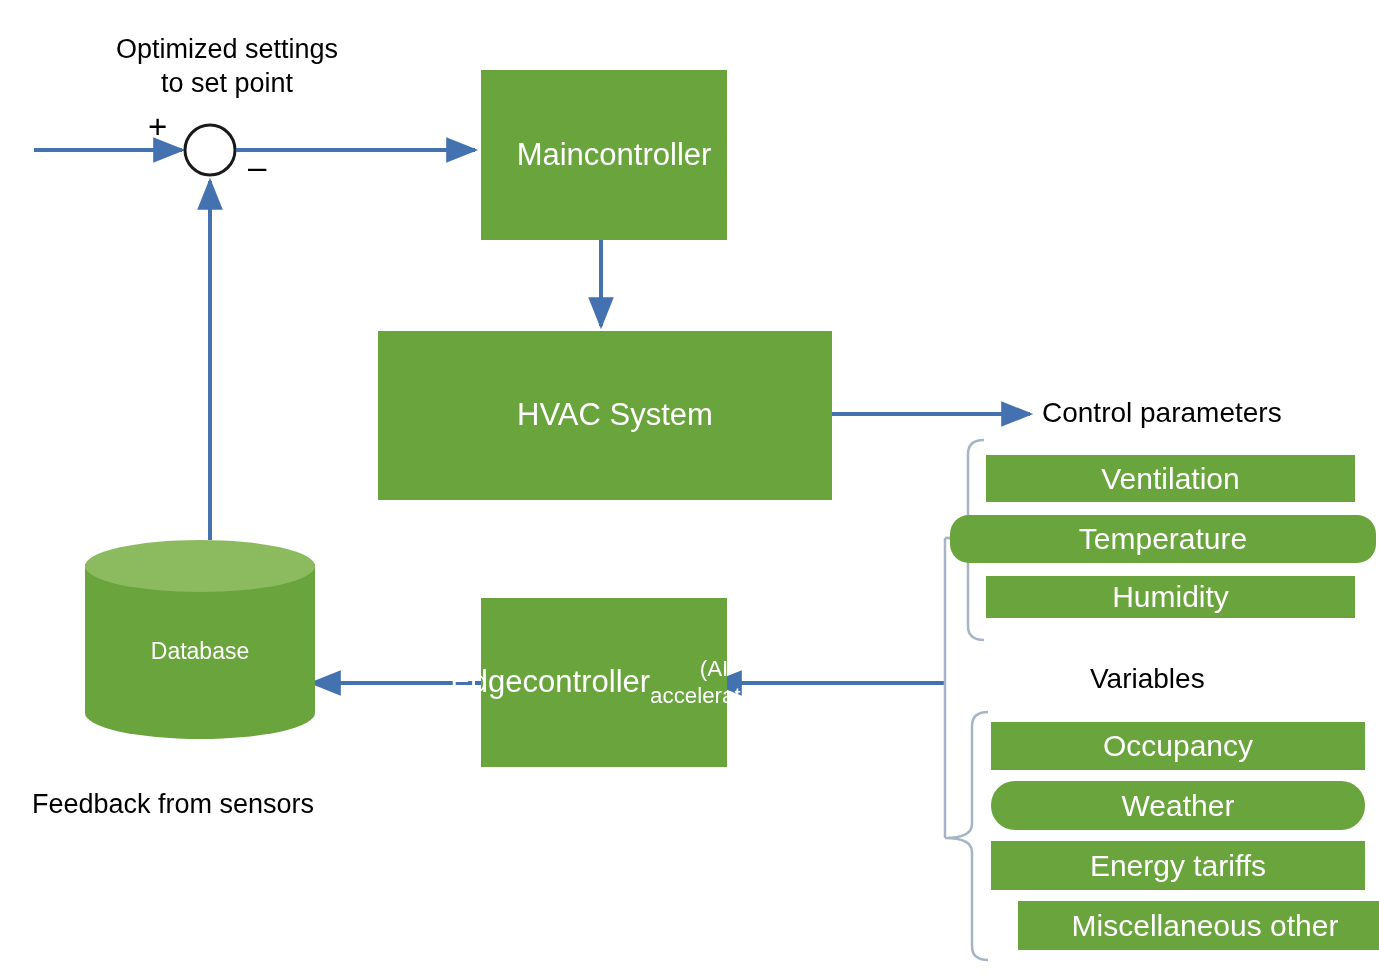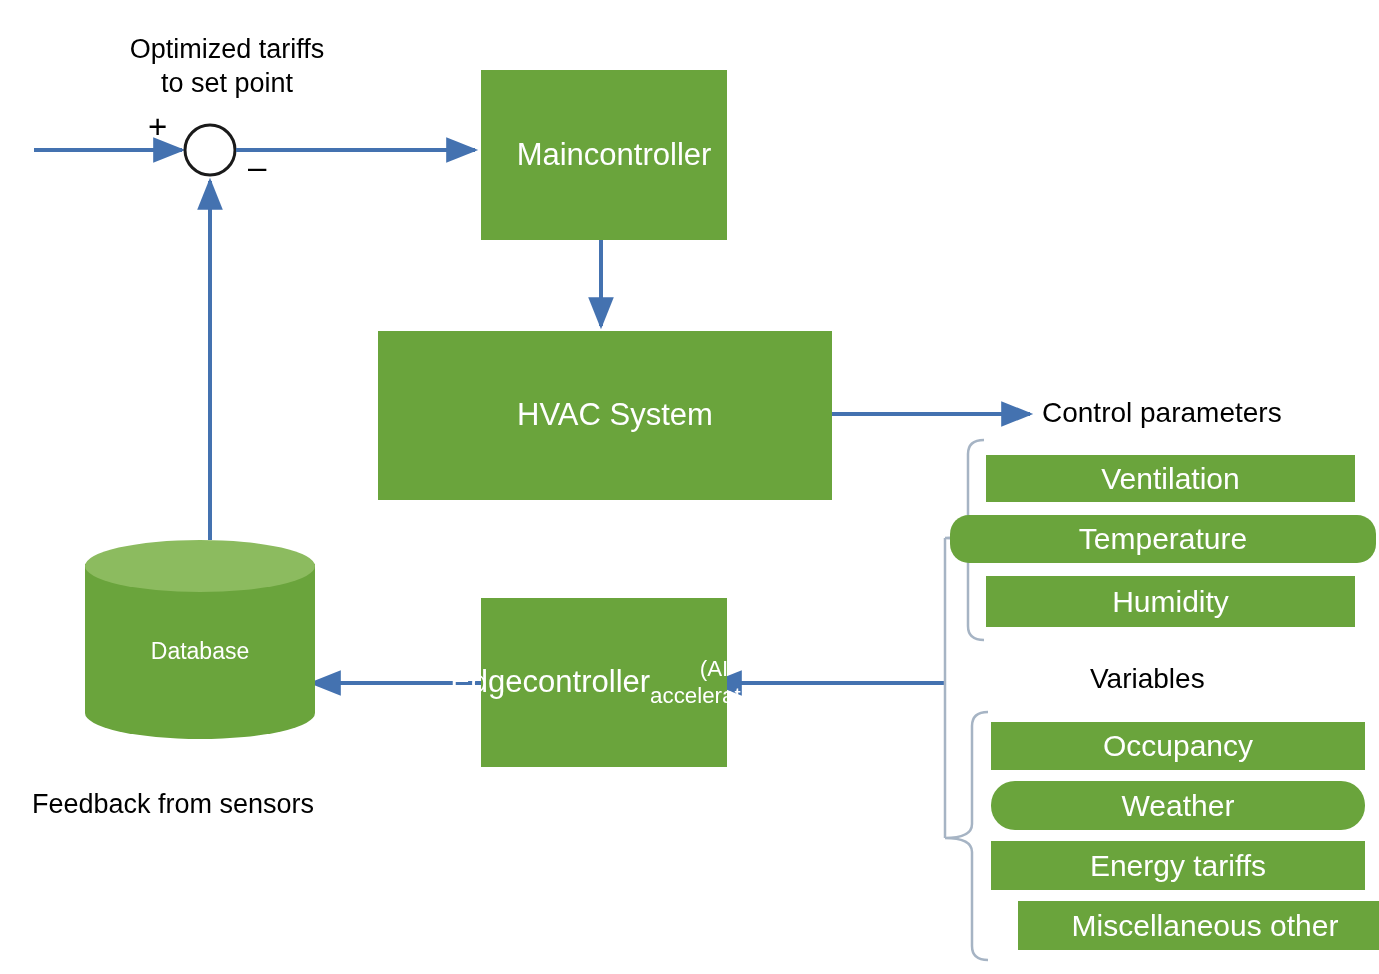--- a/index.html
+++ b/index.html
@@ -152,21 +152,21 @@
 
     <line x1="210" y1="540" x2="210" y2="181" stroke="#4472B0" stroke-width="4" marker-end="url(#arrowblue)"></line>
 
     <line x1="945" y1="538" x2="945" y2="838" stroke="#A6B4C4" stroke-width="2.5" fill="none"></line>
 
     <path d="M 984 440 q -16 0 -16 14 L 968 524 q 0 14 -23 14 q 23 0 23 14 L 968 626 q 0 14 16 14" stroke="#A6B4C4" stroke-width="2.5" fill="none"></path>
 
     <path d="M 988 712 q -16 0 -16 14 L 972 824 q 0 14 -27 14 q 27 0 27 14 L 972 946 q 0 14 16 14" stroke="#A6B4C4" stroke-width="2.5" fill="none"></path>
   </svg>
 
-  <div class="plain-label" id="label-optimized" style="white-space: pre-line;">Optimized tariffs
+  <div class="plain-label" id="label-optimized" style="white-space: pre-line;">Optimized settings
 to set point</div>
 
   <div class="plain-label" id="label-plus">+</div>
 
   <div class="plain-label" id="label-minus">–</div>
 
   <div class="plain-label" id="label-control-parameters">Control parameters</div>
 
   <div class="plain-label" id="label-variables">Variables</div>
 
@@ -192,21 +192,21 @@
     <div class="cyl-top"></div>
     <div class="cyl-label">Database</div>
   </div>
 
   <div class="bar" style="left:986px; top:455px; width:369px; height:47px;">
     <span>Ventilation</span>
   </div>
   <div class="bar" style="left:950px; top:515px; width:426px; height:48px;border-radius:19px;">
     <span>Temperature</span>
   </div>
-  <div class="bar" style="left:986px; top:576px; width:369px; height:51px;">
+  <div class="bar" style="left:986px; top:576px; width:369px; height:42px;">
     <span>Humidity</span>
   </div>
 
   <div class="bar" style="left:991px; top:722px; width:374px; height:48px;">
     <span>Occupancy</span>
   </div>
   <div class="bar" style="left:991px; top:781px; width:374px; height:49px;border-radius:24px;">
     <span>Weather</span>
   </div>
   <div class="bar" style="left:991px; top:841px; width:374px; height:49px;">

